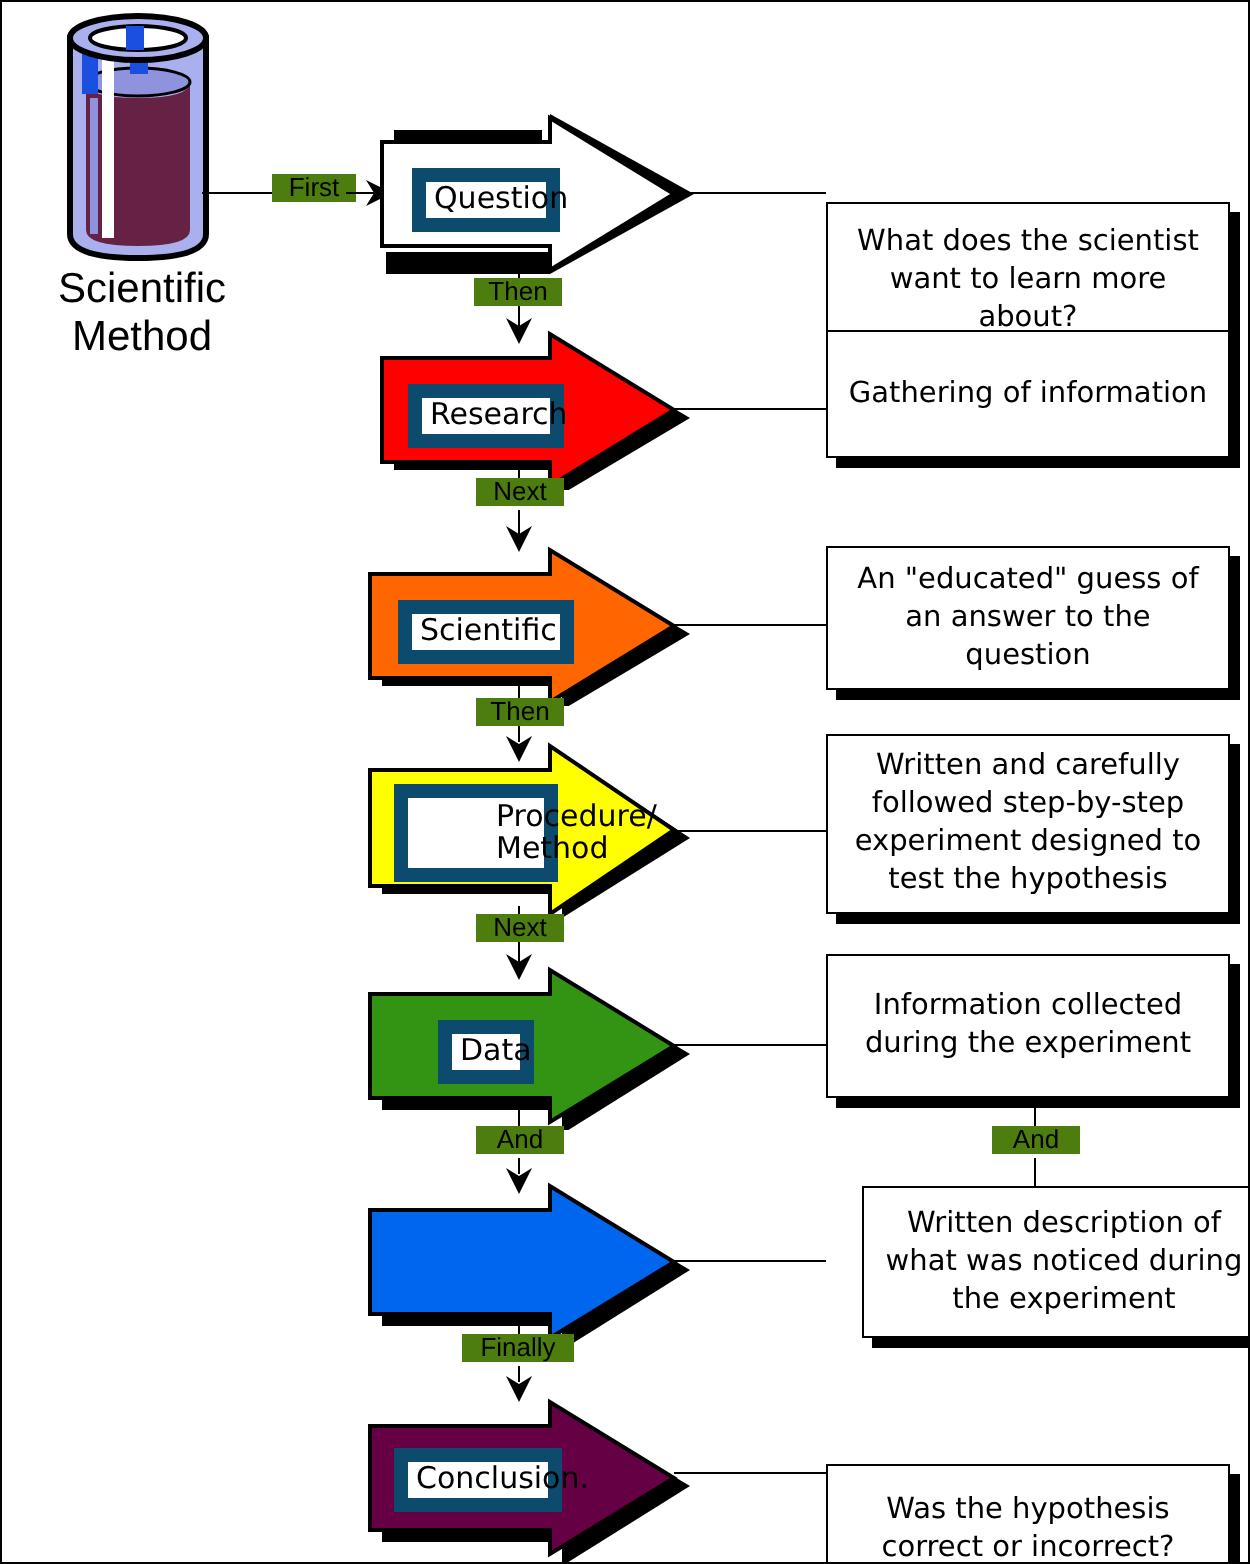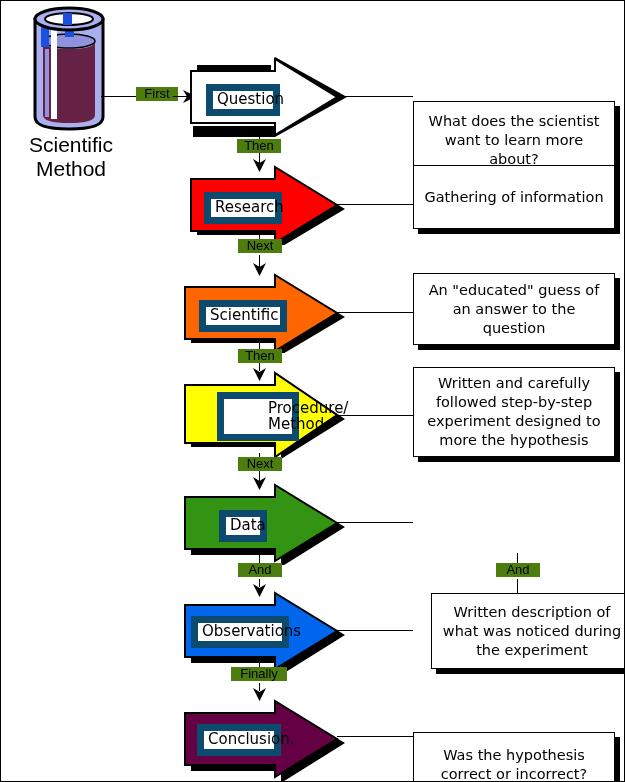--- a/index.html
+++ b/index.html
@@ -188,63 +188,63 @@
         <path d="M1 0 L7.5 13 L14 0 L7.5 4 Z" fill="#000000"></path>
       </svg>
   </div>
 
   <div class="abs flow-arrow" style="left:180px; top:370px;">
     <svg width="166" height="88" viewBox="0 0 166 88">
       <polygon points="10,20 100,20 100,6 164,48 100,88 100,76 10,76" fill="#000000"></polygon>
       <polygon points="4,14 94,14 94,2 156,44 94,86 94,72 4,72" fill="#ffff00" stroke="#000000" stroke-width="2"></polygon>
     </svg>
   </div>
-  <div class="arrow-label two-line" style="left:216px; top:391px; width:82px;padding-left:44px;">Procedure/
+  <div class="arrow-label two-line" style="left:196px; top:391px; width:82px;padding-left:44px;">Procedure/
 Method</div>
   <div class="abs hline" style="left:336px; top:414px; width:76px;"></div>
-  <div class="info-box abs" style="left:412px; top:366px; width:202px; height:90px;">Written and carefully followed step-by-step experiment designed to more the hypothesis</div>
+  <div class="info-box abs" style="left:412px; top:366px; width:202px; height:90px;">Written and carefully followed step-by-step experiment designed to test the hypothesis</div>
 
   <div class="abs vline" style="left:258px; top:452px; height:6px;"></div>
   <div class="abs conn-label" style="left:237px; top:456px; width:44px;">Next</div>
   <div class="abs vline" style="left:258px; top:470px; height:10px;"></div>
   <div class="abs" style="left:251px; top:475px;">
     <svg width="15" height="14" viewBox="0 0 15 14">
         <path d="M1 0 L7.5 13 L14 0 L7.5 4 Z" fill="#000000"></path>
       </svg>
   </div>
 
   <div class="abs flow-arrow" style="left:180px; top:482px;">
     <svg width="166" height="82" viewBox="0 0 166 82">
       <polygon points="10,20 100,20 100,6 164,44 100,84 100,72 10,72" fill="#000000"></polygon>
       <polygon points="4,14 94,14 94,2 156,40 94,78 94,66 4,66" fill="#339414" stroke="#000000" stroke-width="2"></polygon>
     </svg>
   </div>
   <div class="arrow-label" style="left:218px; top:509px; width:48px;">Data</div>
   <div class="abs hline" style="left:336px; top:521px; width:76px;"></div>
+  <div class="info-box abs" style="left:412px; top:476px; width:202px; height:72px;">Information collected during the experiment</div>
 
   <div class="abs vline" style="left:258px; top:552px; height:10px;"></div>
   <div class="abs conn-label" style="left:237px; top:562px; width:44px;">And</div>
   <div class="abs vline" style="left:258px; top:578px; height:8px;"></div>
   <div class="abs" style="left:251px; top:582px;">
     <svg width="15" height="14" viewBox="0 0 15 14">
         <path d="M1 0 L7.5 13 L14 0 L7.5 4 Z" fill="#000000"></path>
       </svg>
   </div>
 
   <div class="abs vline" style="left:516px; top:552px; height:12px;"></div>
   <div class="abs conn-label" style="left:495px; top:562px; width:44px;">And</div>
   <div class="abs vline" style="left:516px; top:578px; height:14px;"></div>
 
   <div class="abs flow-arrow" style="left:180px; top:590px;">
     <svg width="166" height="82" viewBox="0 0 166 82">
       <polygon points="10,20 100,20 100,6 164,44 100,84 100,72 10,72" fill="#000000"></polygon>
       <polygon points="4,14 94,14 94,2 156,40 94,78 94,66 4,66" fill="#0066ee" stroke="#000000" stroke-width="2"></polygon>
     </svg>
   </div>
-  <div class="arrow-label" style="left:190px; top:615px; width:98px;">Observations</div>
   <div class="abs hline" style="left:336px; top:629px; width:76px;"></div>
   <div class="info-box abs" style="left:430px; top:592px; width:202px; height:76px;">Written description of what was noticed during the experiment</div>
 
   <div class="abs vline" style="left:258px; top:660px; height:6px;"></div>
   <div class="abs conn-label" style="left:230px; top:666px; width:56px;">Finally</div>
   <div class="abs vline" style="left:258px; top:682px; height:8px;"></div>
   <div class="abs" style="left:251px; top:686px;">
     <svg width="15" height="14" viewBox="0 0 15 14">
         <path d="M1 0 L7.5 13 L14 0 L7.5 4 Z" fill="#000000"></path>
       </svg>

